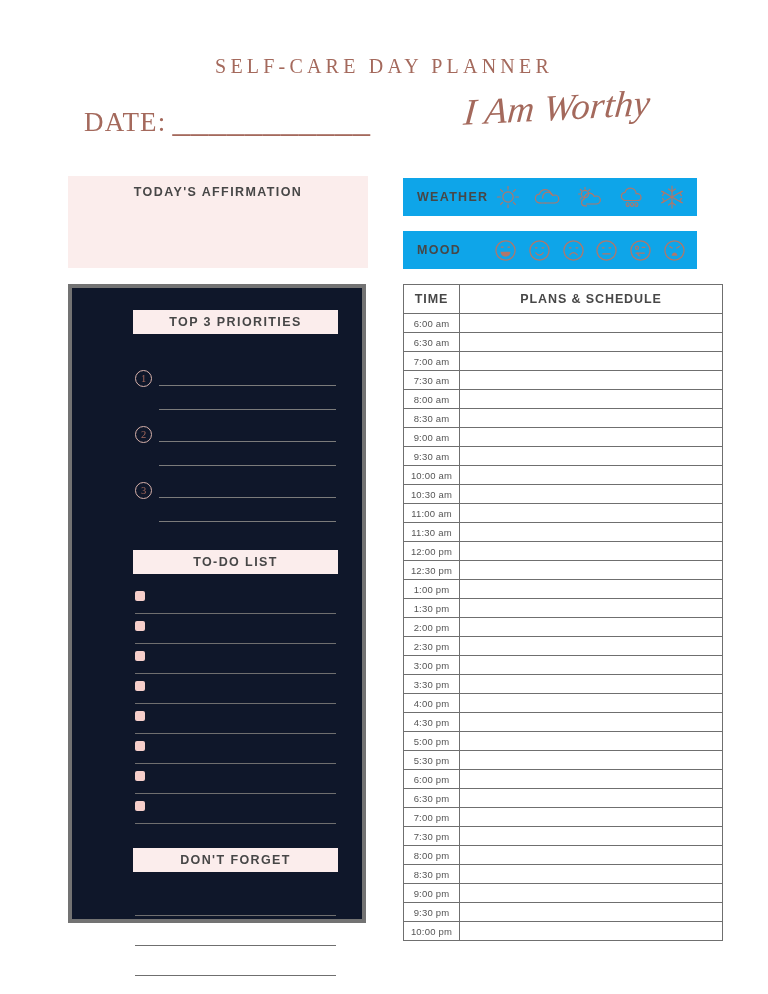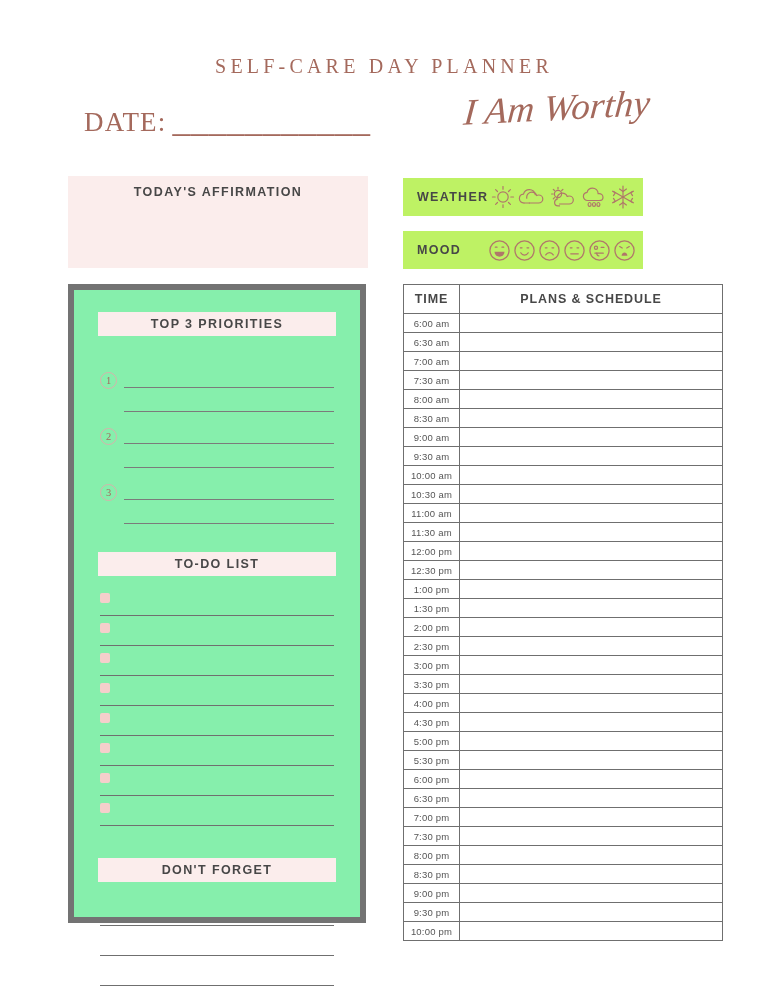--- a/index.html
+++ b/index.html
@@ -79,23 +79,24 @@
     letter-spacing: 1.4px;
     color: #474747;
   }
 
   .left-card {
     position: absolute;
     left: 68px;
     top: 284px;
     width: 298px;
     height: 639px;
-    border: 6px solid #737373;
-    background: #86efac;
+    border: 4px solid #737373;
+    background: #0f172a;
     box-sizing: border-box;
+    padding-left: 37px;
   }
 
   .section-band {
     margin: 0 24px;
     height: 24px;
     background: #fbedec;
     display: flex;
     align-items: center;
     justify-content: center;
     font-size: 12.5px;
@@ -150,35 +151,35 @@
   .todo-box {
     position: absolute;
     left: 0;
     top: 7px;
     width: 10px;
     height: 10px;
     background: #f5cfcb;
     border-radius: 2px;
   }
 
-  .forget-band-wrap { margin-top: 32px; }
+  .forget-band-wrap { margin-top: 24px; }
   .forget-lines { margin-top: 14px; }
   .forget-line {
     margin: 0 26px;
     height: 29px;
     border-bottom: 1px solid #6f6f6f;
   }
 
   
   .wx-band {
     position: absolute;
     left: 403px;
-    width: 240px;
+    width: 294px;
     height: 38px;
-    background: #bef264;
+    background: #0ea5e9;
     display: flex;
     align-items: center;
   }
   .wx-band.weather { top: 178px; }
   .wx-band.mood { top: 231px; }
   .wx-label {
     width: 86px;
     padding-left: 14px;
     font-size: 12.5px;
     font-weight: 700;

